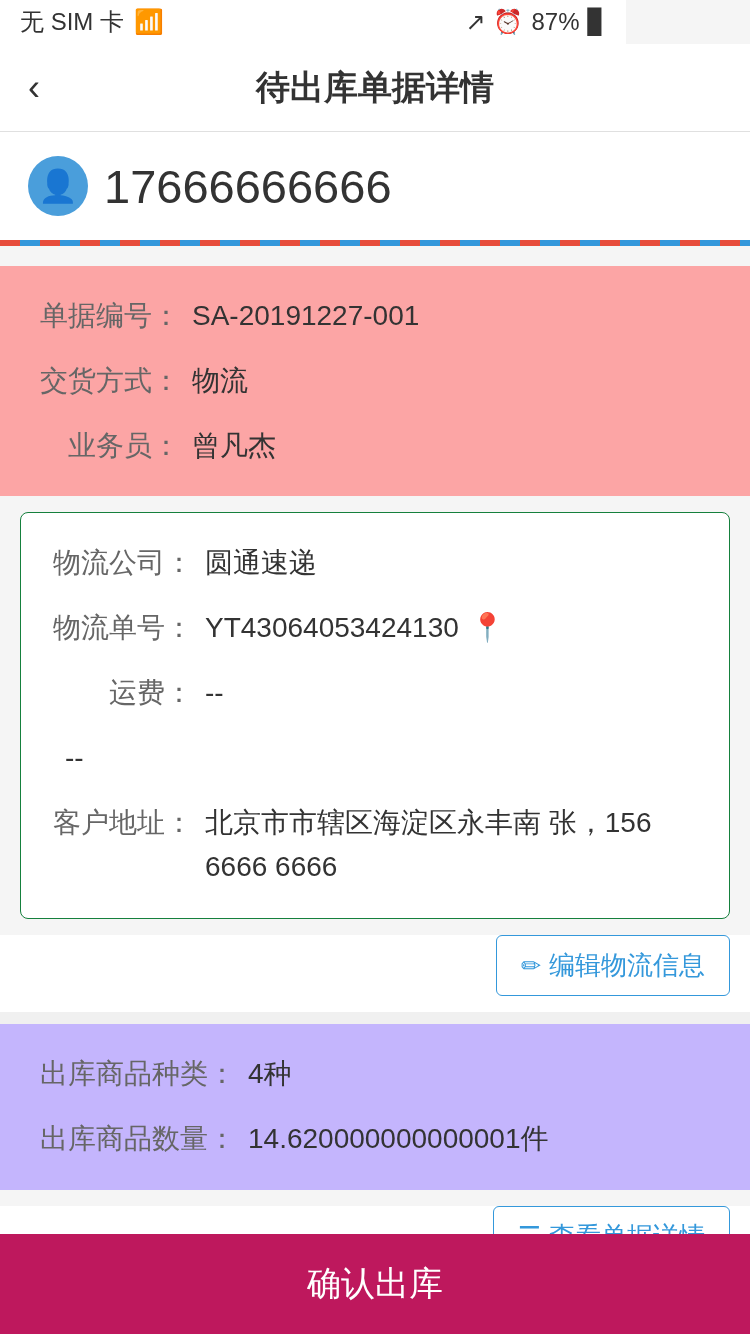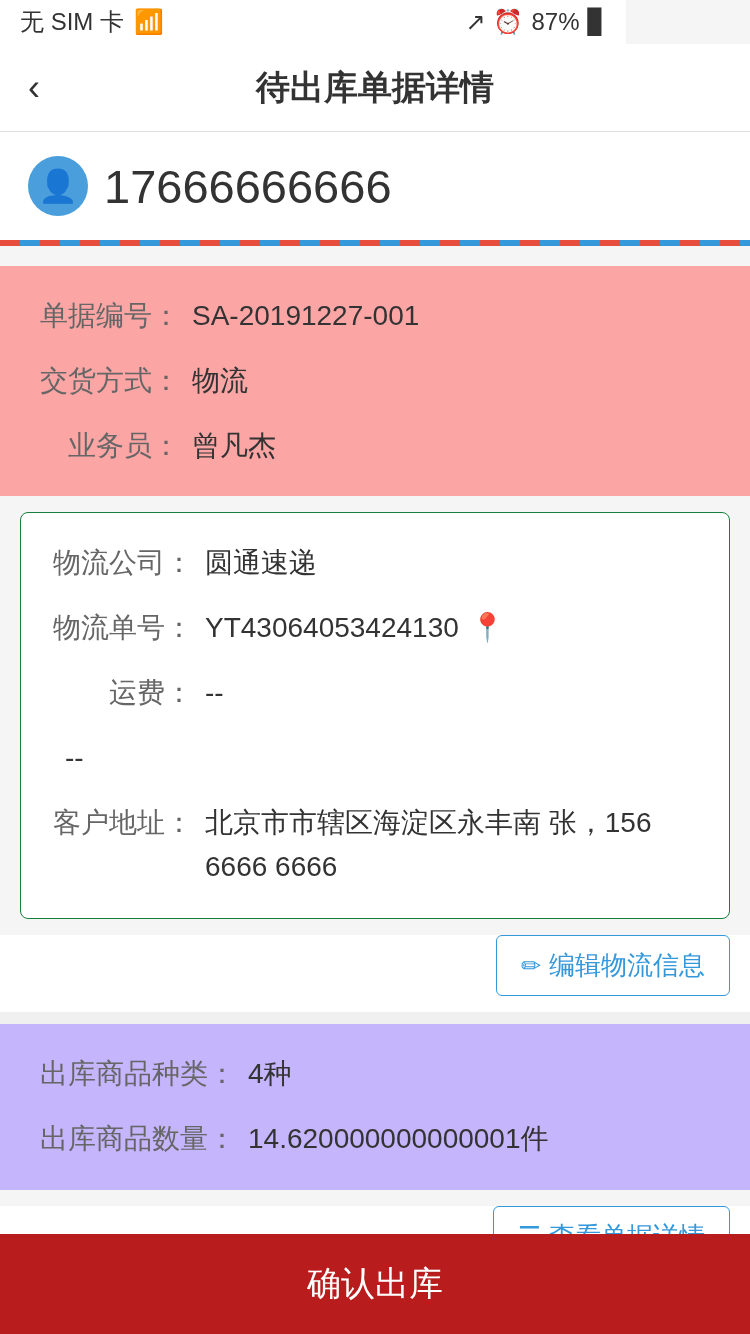--- a/index.html
+++ b/index.html
@@ -215,21 +215,21 @@
     .bottom-spacer {
       flex: 1;
       background: #f5f5f5;
       min-height: 160px;
     }
 
     
     .confirm-btn {
       width: 750px;
       height: 100px;
-      background: #b91c1c;
+      background: #be185d;
       color: #fff;
       font-size: 34px;
       font-weight: 500;
       border: none;
       cursor: pointer;
       display: flex;
       align-items: center;
       justify-content: center;
       position: fixed;
       bottom: 0;

